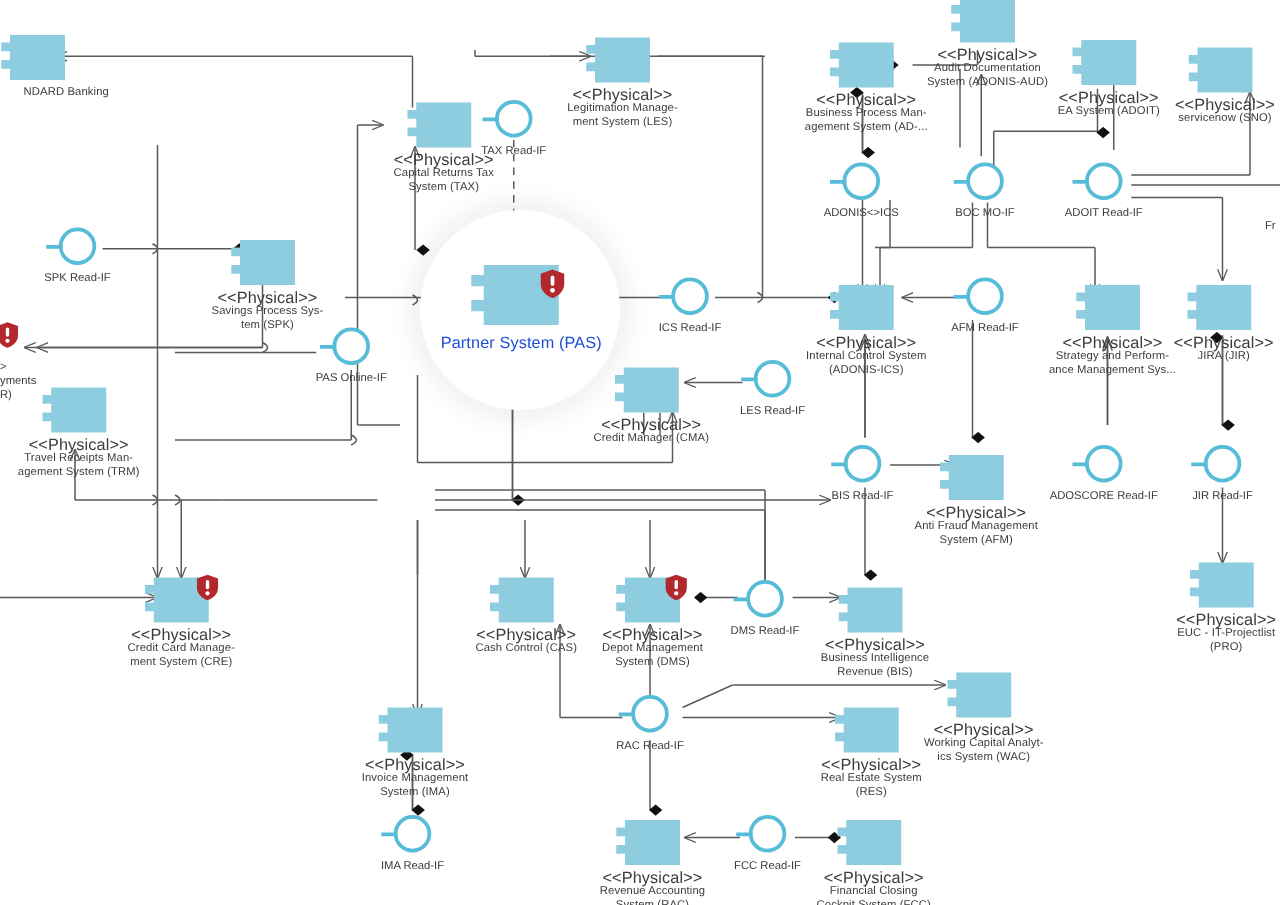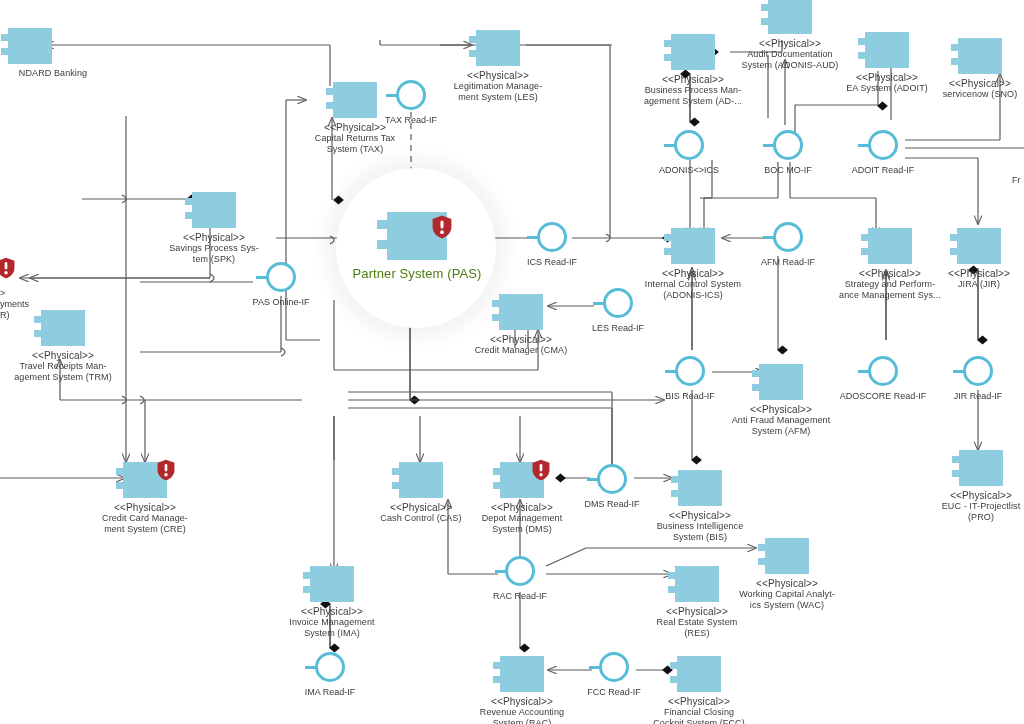--- a/index.html
+++ b/index.html
@@ -54,34 +54,34 @@
   .node .caption{
     margin-top:4px;
     font-size:9px;
     line-height:11px;
     color:#3b3b3b;
     white-space:pre-line;
     letter-spacing:0.1px;
   }
   .node .stereo{
     display:block;
-    font-size:10px;
+    font-size:13px;
     line-height:11px;
     color:#3b3b3b;
   }
   
   .node.focus .glyph{ width:60px; height:48px; }
   .node.focus .glyph::before,
   .node.focus .glyph::after{ left:-10px; width:20px; height:9px; }
   .node.focus .glyph::before{ top:8px; }
   .node.focus .glyph::after{ top:28px; }
   .node.focus .caption{
     font-size:13px;
     line-height:16px;
-    color:#4d7c0f;
+    color:#1d4ed8;
     margin-top:6px;
   }
   
   .iface{
     position:absolute;
     z-index:5;
     text-align:center;
   }
   .iface .ring{
     position:relative;
@@ -380,21 +380,21 @@
 
   <div class="node" style="left:466px; top:462px; width:112px;">
     <div class="glyph"></div>
     <div class="caption"><span class="stereo">&lt;&lt;Physical&gt;&gt;</span><span>Depot Management
 System (DMS)</span></div>
   </div>
 
   <div class="node" style="left:640px; top:470px; width:120px;">
     <div class="glyph"></div>
     <div class="caption"><span class="stereo">&lt;&lt;Physical&gt;&gt;</span><span>Business Intelligence
-System (BIS)</span></div>
+Revenue (BIS)</span></div>
   </div>
 
   <div class="node" style="left:724px; top:538px; width:126px;">
     <div class="glyph"></div>
     <div class="caption"><span class="stereo">&lt;&lt;Physical&gt;&gt;</span><span>Working Capital Analyt-
 ics System (WAC)</span></div>
   </div>
 
   <div class="node" style="left:926px; top:450px; width:110px;">
     <div class="glyph"></div>
@@ -434,20 +434,24 @@
     <div class="ring"></div>
     <div class="caption">ADONIS&lt;&gt;ICS</div>
   </div>
   <div class="iface" style="left:738px; top:130px; width:100px;">
     <div class="ring"></div>
     <div class="caption">BOC MO-IF</div>
   </div>
   <div class="iface" style="left:828px; top:130px; width:110px;">
     <div class="ring"></div>
     <div class="caption">ADOIT Read-IF</div>
+  </div>
+  <div class="iface" style="left:12px; top:182px; width:100px;">
+    <div class="ring"></div>
+    <div class="caption">SPK Read-IF</div>
   </div>
   <div class="iface" style="left:502px; top:222px; width:100px;">
     <div class="ring"></div>
     <div class="caption">ICS Read-IF</div>
   </div>
   <div class="iface" style="left:738px; top:222px; width:100px;">
     <div class="ring"></div>
     <div class="caption">AFM Read-IF</div>
   </div>
   <div class="iface" style="left:226px; top:262px; width:110px;">

